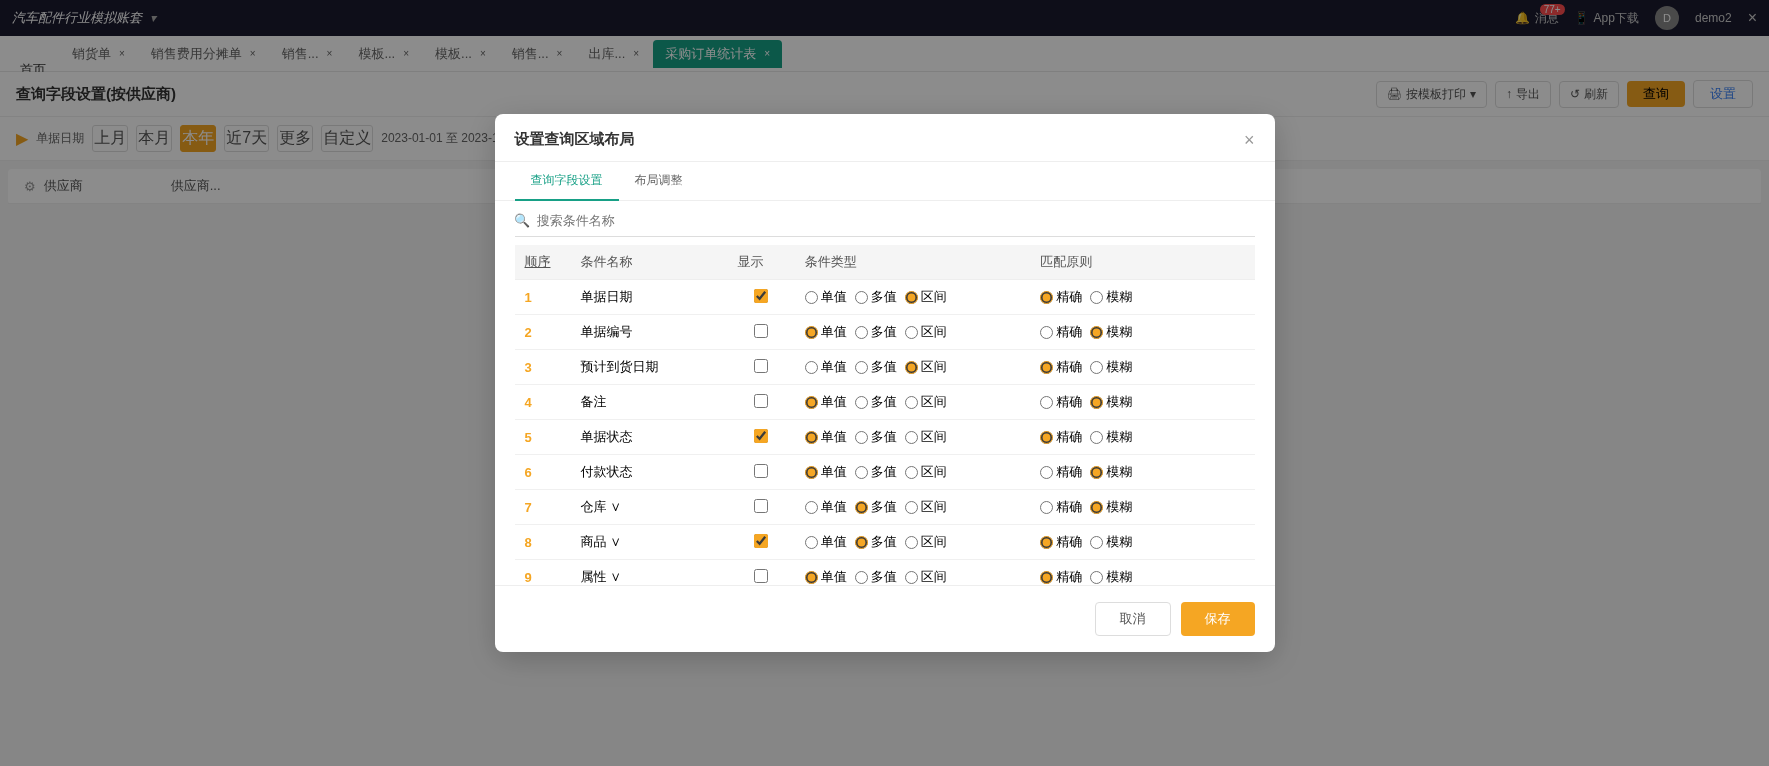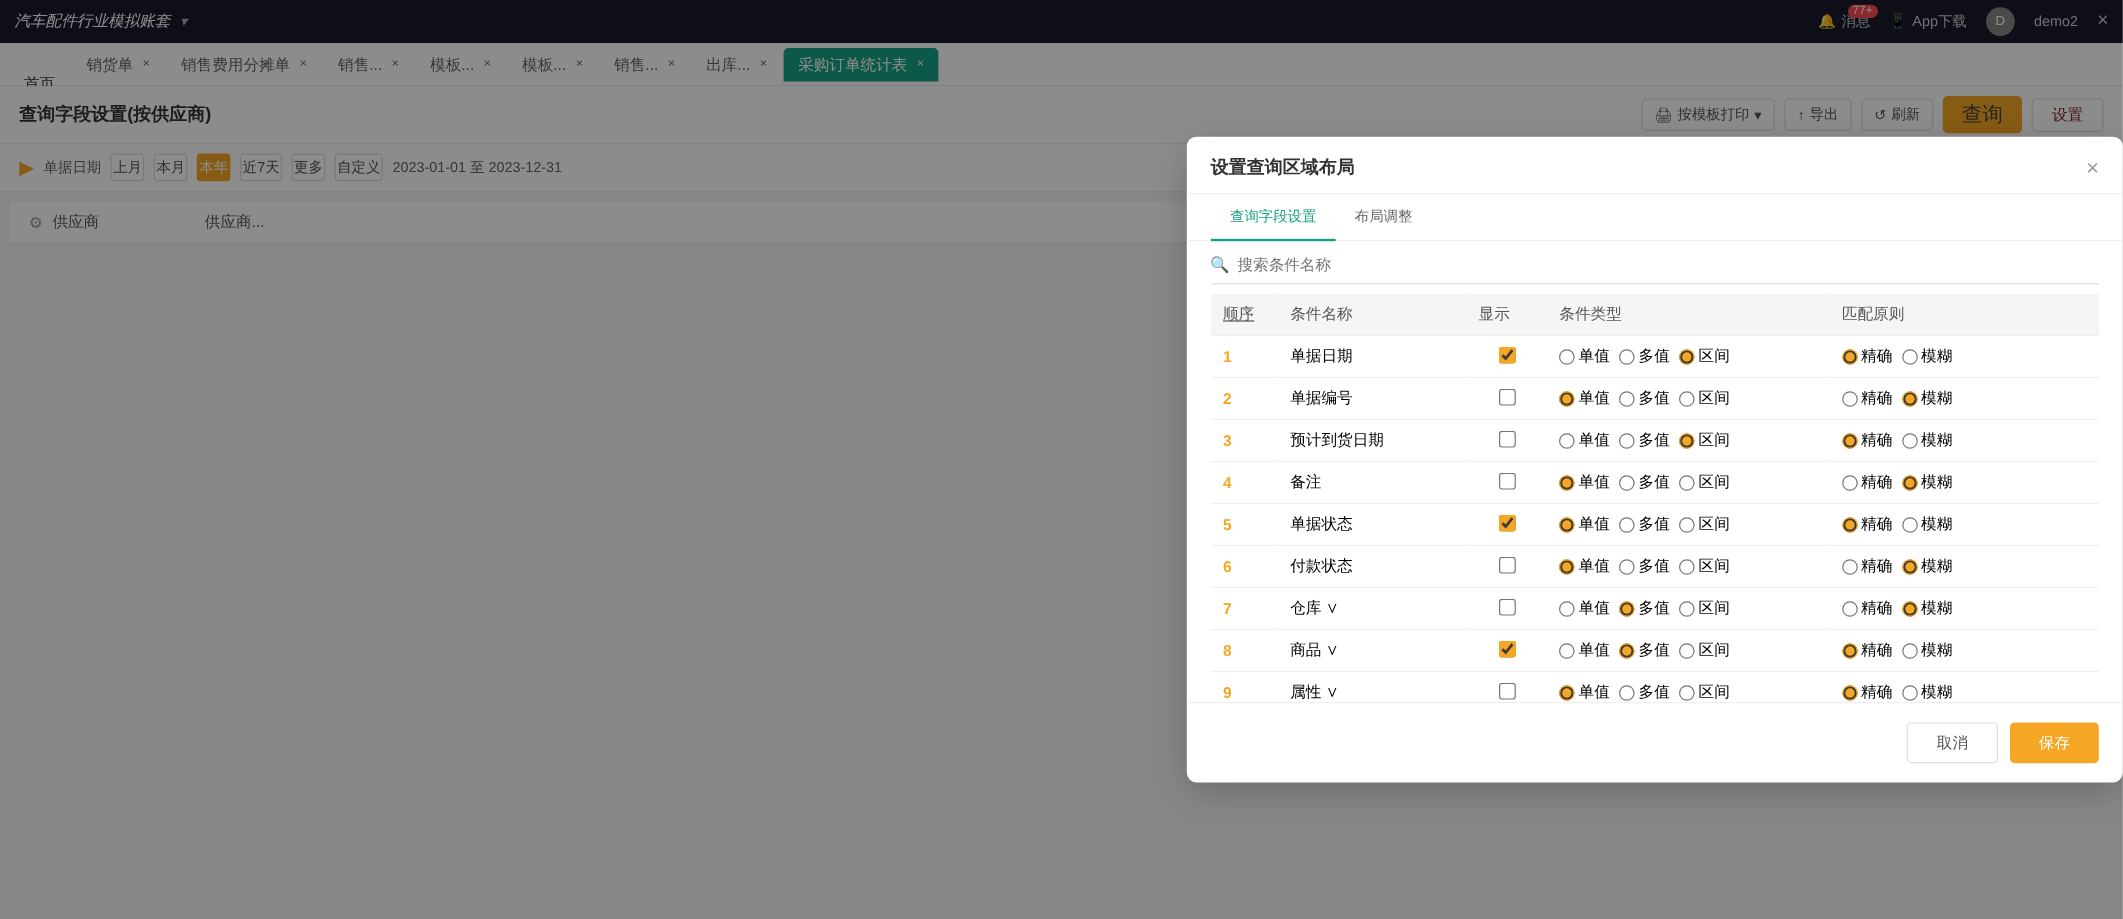--- a/index.html
+++ b/index.html
@@ -78,48 +78,48 @@
       cursor: pointer;
       font-size: 12px;
       color: #555;
       display: flex;
       align-items: center;
       gap: 4px;
     }
     .btn-query {
       padding: 4px 16px;
       background: #f5a623;
-      color: #404040;
+      color: #000000;
       border: none;
       border-radius: 4px;
       cursor: pointer;
-      font-size: 17px;
+      font-size: 13px;
     }
     .btn-settings {
       padding: 4px 16px;
       background: #fff;
-      color: #7f1d1d;
+      color: #3b82f6;
       border: 1px solid #ddd;
       border-radius: 4px;
       cursor: pointer;
       font-size: 13px;
     }
 
     
     .filter-bar {
       background: #fff;
       padding: 8px 16px;
       display: flex;
       align-items: center;
       gap: 8px;
       border-bottom: 1px solid #eee;
     }
     .filter-toggle { color: #f5a623; cursor: pointer; font-size: 16px; }
     .date-label { color: #666; font-size: 12px; }
-    .date-btn { padding: 2px 1px; border-radius: 3px; border: 1px solid #ddd; cursor: pointer; font-size: 12px; background: #fff; color: #555; }
+    .date-btn { padding: 2px 1px; border-radius: 3px; border: 1px solid #ddd; cursor: pointer; font-size: 16px; background: #fff; color: #555; }
     .date-btn.active { background: #f5a623; color: #fff; border-color: #f5a623; }
     .date-range { color: #666; font-size: 12px; }
 
     
     .table-area {
       background: #fff;
       margin: 8px;
       border-radius: 4px;
     }
     .table-header-row {
@@ -132,21 +132,21 @@
     .gear-icon { color: #999; cursor: pointer; }
 
     
     .overlay {
       position: fixed;
       top: 0; left: 0; right: 0; bottom: 0;
       background: rgba(0,0,0,0.45);
       z-index: 100;
       display: flex;
       align-items: center;
-      justify-content: flex-end;
+      justify-content: center;
     }
 
     
     .modal {
       background: #fff;
       border-radius: 8px;
       width: 780px;
       max-height: 640px;
       display: flex;
       flex-direction: column;

